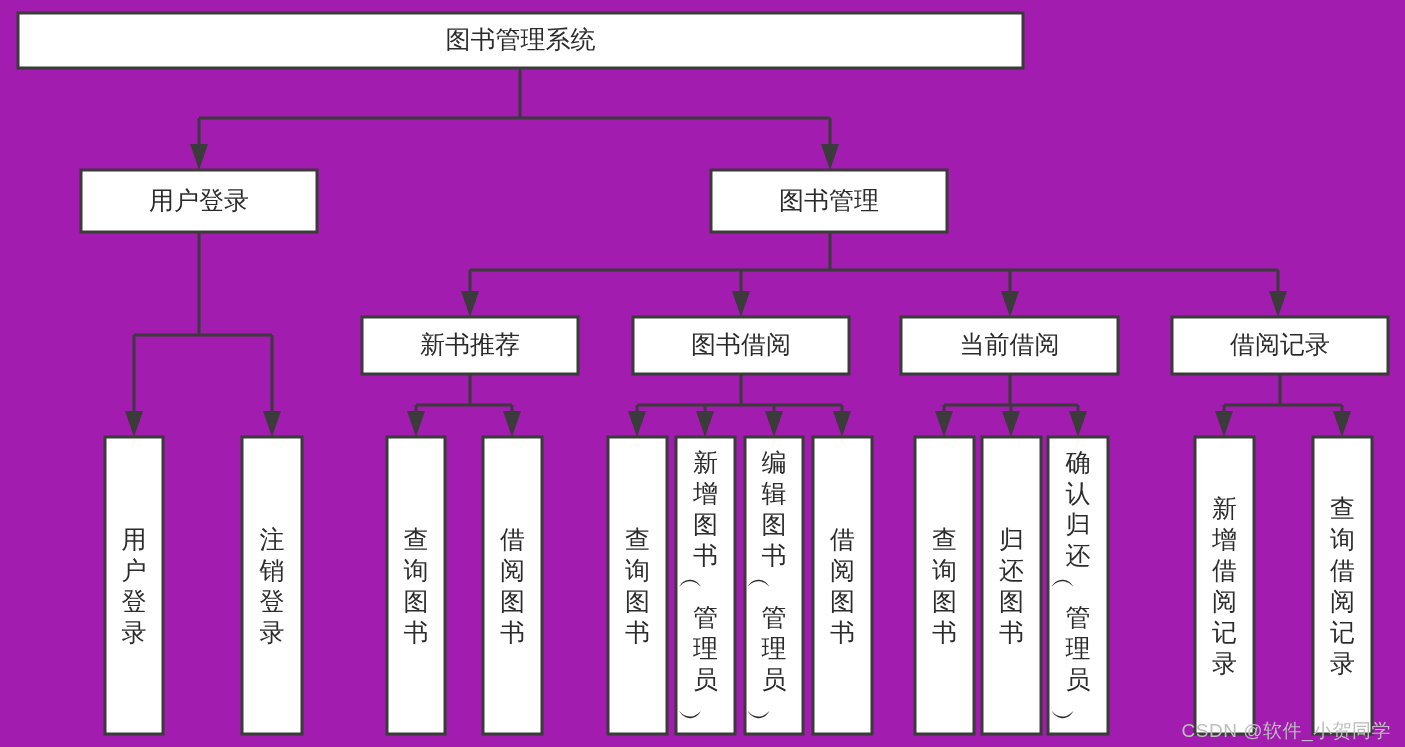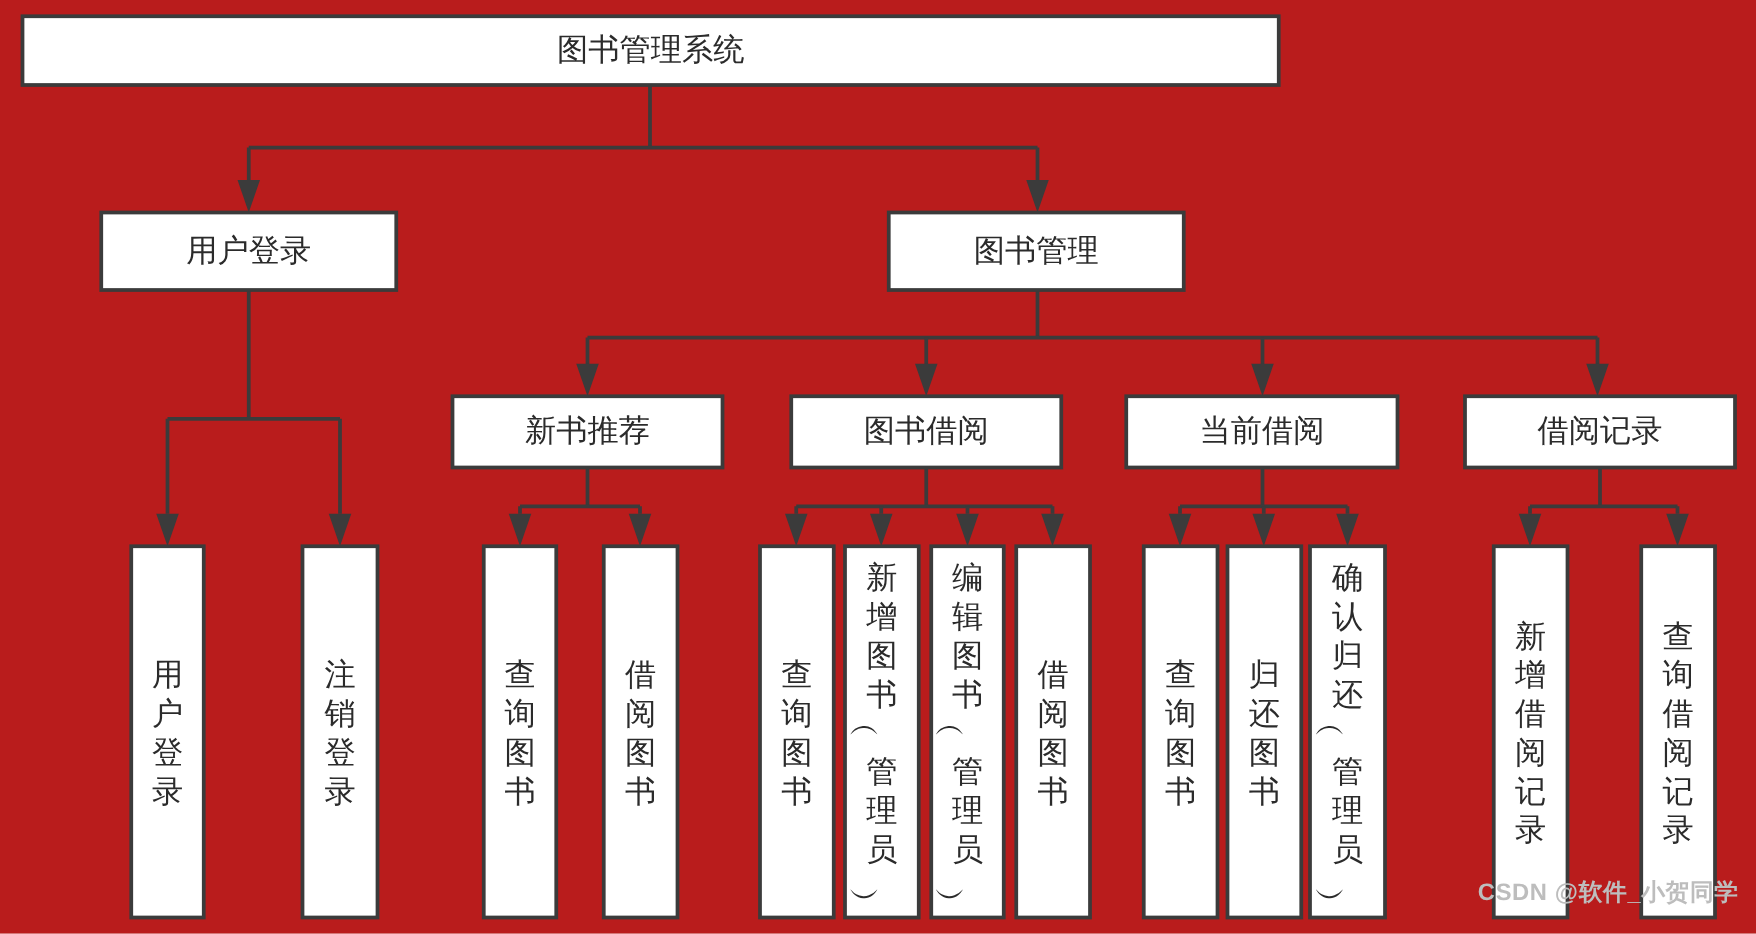--- a/index.html
+++ b/index.html
@@ -7,21 +7,21 @@
     padding: 0;
     background: #ffffff;
   }
   body {
     font-family: "Liberation Sans", "DejaVu Sans", sans-serif;
   }
   #diagram-root {
     position: relative;
     width: 1405px;
     height: 747px;
-    background: #b91c1c;
+    background: #a21caf;
     overflow: hidden;
   }
   svg.diagram-canvas {
     position: absolute;
     left: 0;
     top: 0;
     width: 1405px;
     height: 747px;
     display: block;
   }
@@ -49,28 +49,27 @@
   }
   .node-label-vertical {
     fill: #2b2b2b;
     font-family: "Liberation Sans", "DejaVu Sans", sans-serif;
     font-size: 25px;
     text-anchor: middle;
   }
   .watermark {
     position: absolute;
     right: 14px;
-    bottom: 20px;
+    bottom: 3px;
     font-family: "Liberation Sans", "DejaVu Sans", sans-serif;
     font-size: 19px;
     color: #bdbdbd;
     letter-spacing: 0.5px;
     white-space: nowrap;
     user-select: none;
-    font-weight: bold;
   }
 </style>
 </head>
 <body>
 
 <div id="diagram-root">
   <svg class="diagram-canvas" viewBox="0 0 1405 747">
     <g id="connector-layer">
         <line x1="520" y1="68" x2="520" y2="118" class="connector"></line>
         <line x1="199" y1="118" x2="830" y2="118" class="connector"></line>

